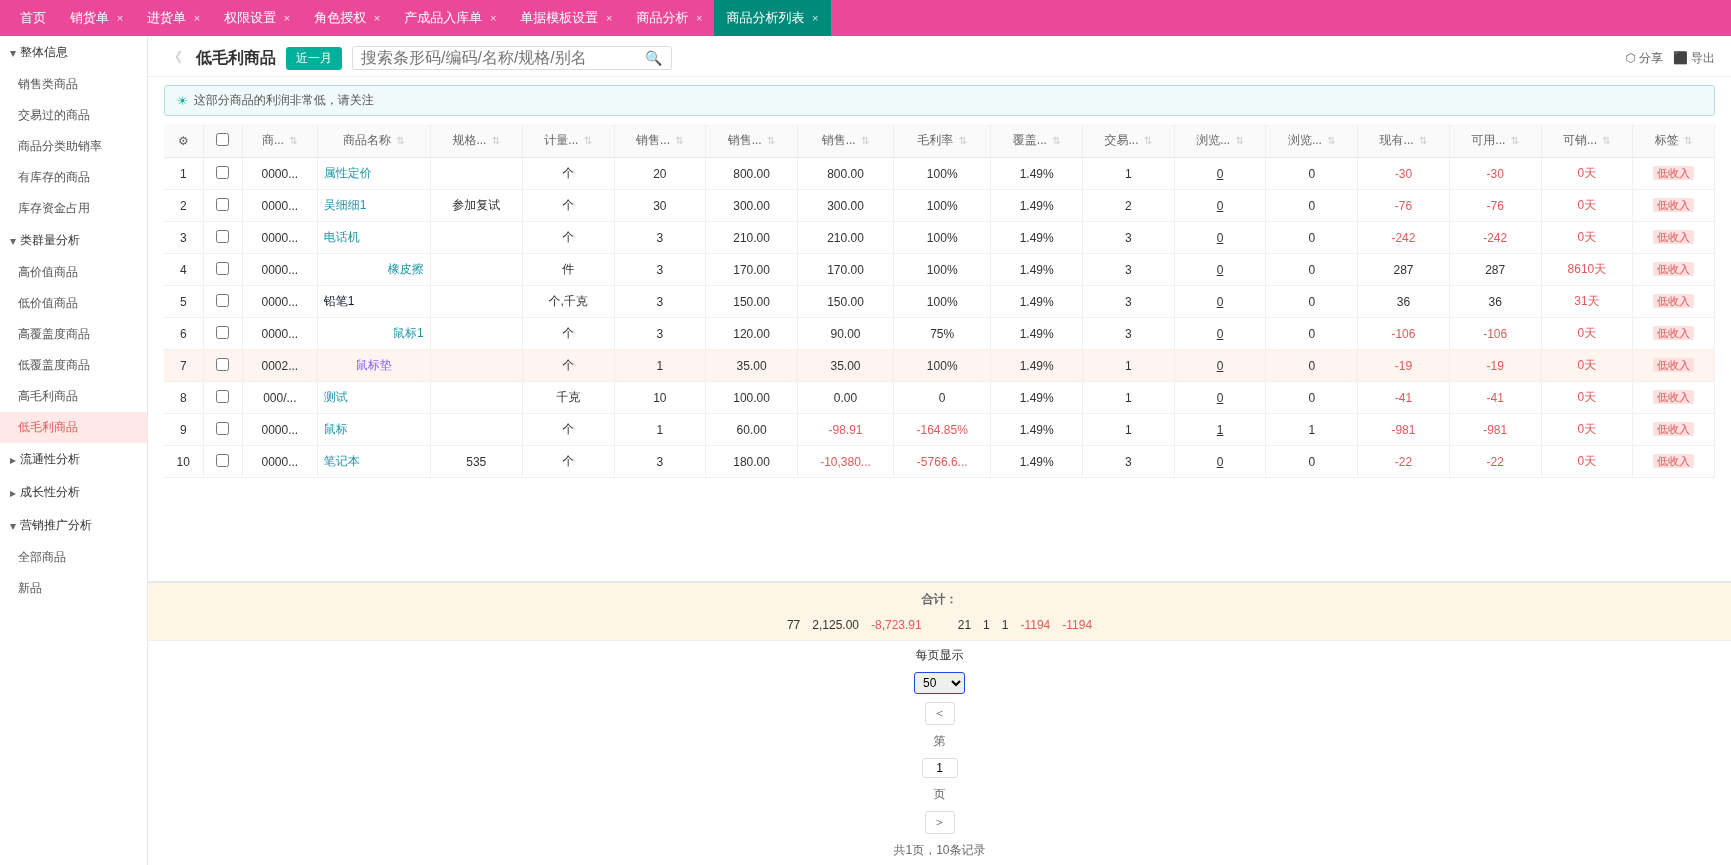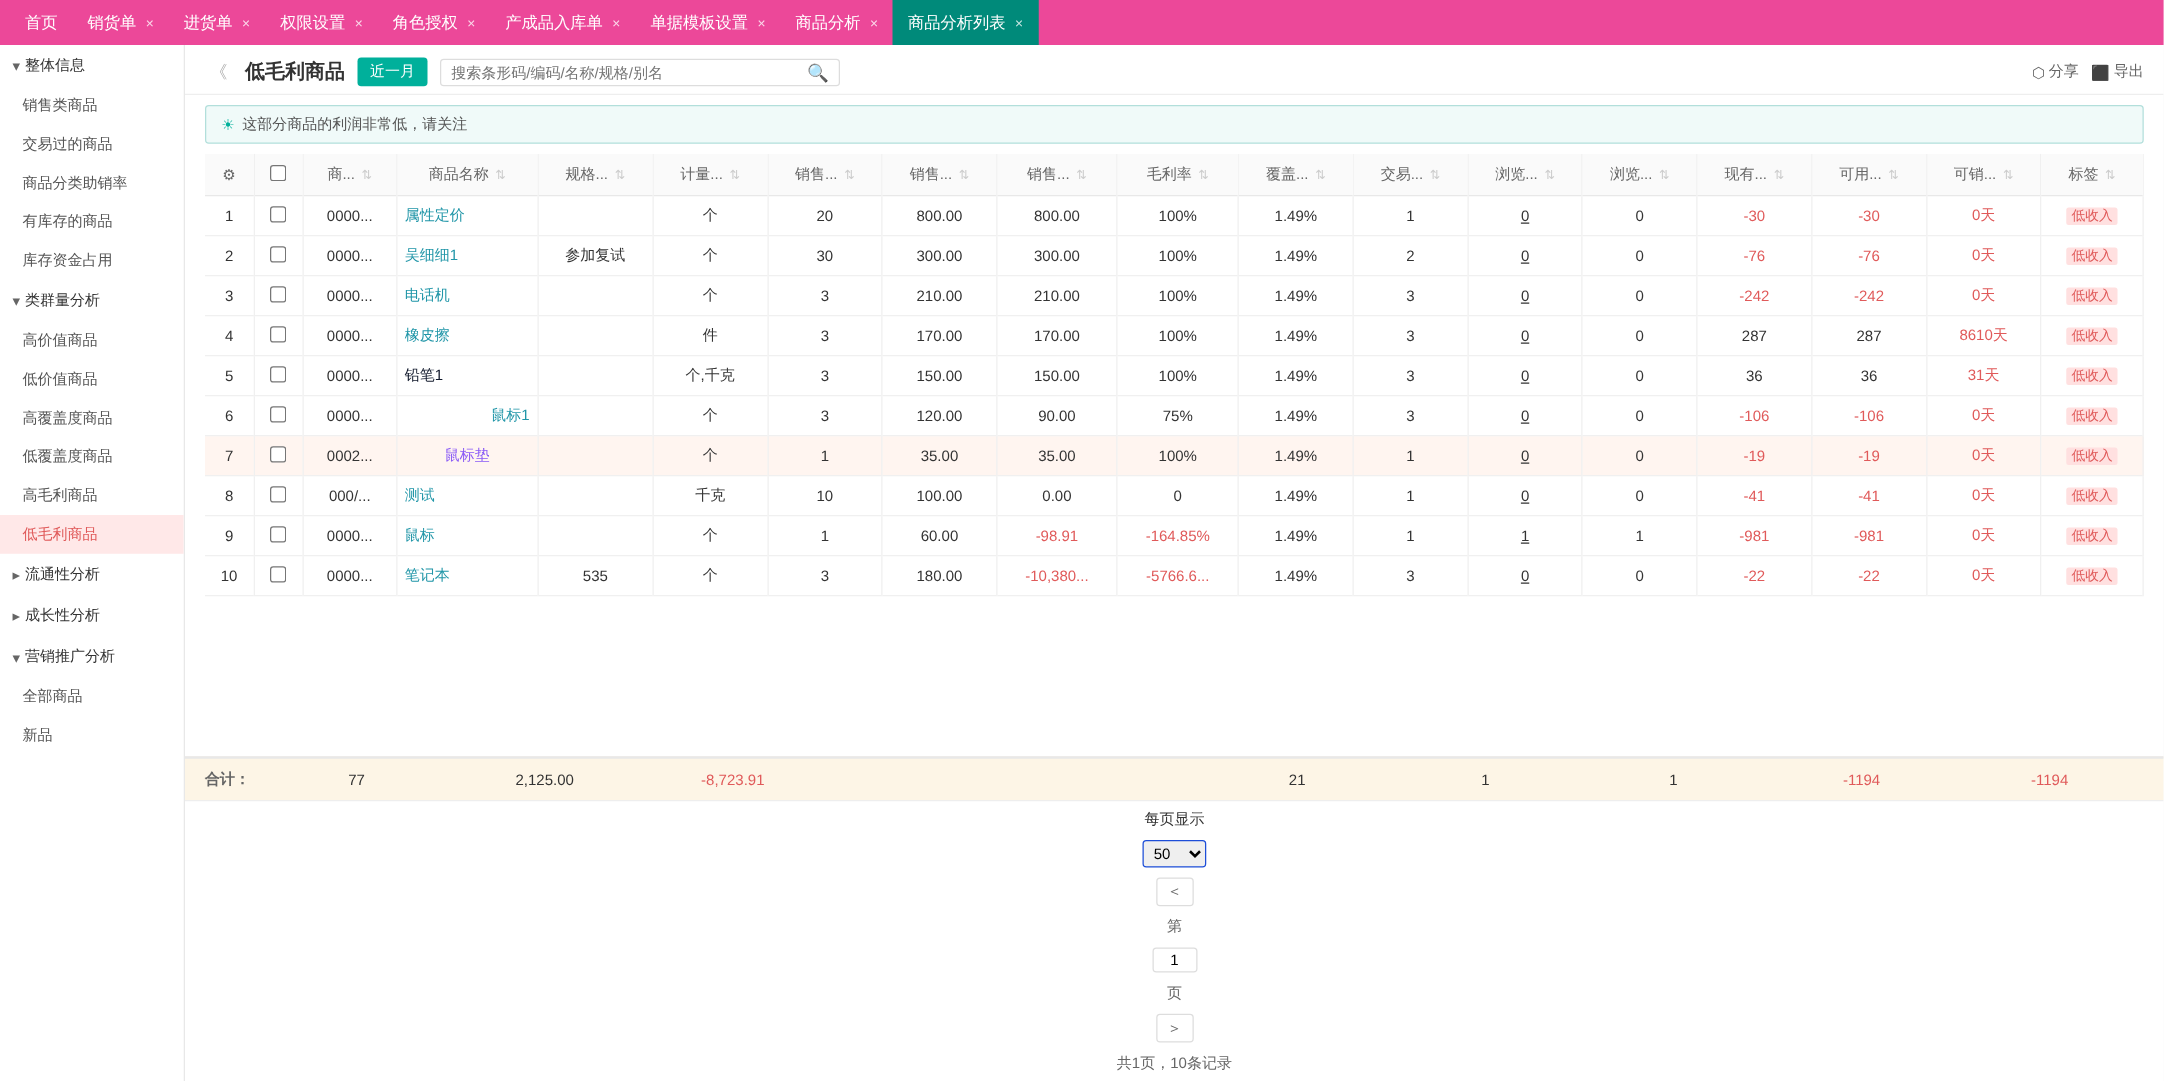--- a/index.html
+++ b/index.html
@@ -90,21 +90,21 @@
       align-items: center;
       border: 1px solid #ddd;
       border-radius: 3px;
       padding: 2px 8px;
       flex: 1;
       max-width: 320px;
     }
     .search-box input {
       border: none;
       outline: none;
-      font-size: 12px;
+      font-size: 16px;
       flex: 1;
       color: #0f172a;
     }
     .search-icon { color: #00b09b; font-size: 14px; }
     .header-actions { margin-left: auto; display: flex; gap: 10px; align-items: center; }
     .action-btn {
       display: flex; align-items: center; gap: 3px;
       color: #666; cursor: pointer; font-size: 12px;
     }
 
@@ -175,20 +175,21 @@
 
     
     .table-footer {
       background: #fdf5e6;
       border-top: 2px solid #e8e8e8;
       padding: 8px 16px;
       display: flex;
       align-items: center;
       gap: 10px;
       font-size: 12px;
+      flex-direction: column;
     }
     .footer-label { color: #666; font-weight: bold; }
     .footer-cells { display: flex; flex: 1; }
     .footer-cell {
       flex: 1;
       text-align: center;
       padding: 0 6px;
       color: #333;
     }
 
@@ -398,21 +399,21 @@
       <td>0</td>
       <td class="red">-242</td>
       <td class="red">-242</td>
       <td class="tag-days-red">0天</td>
       <td><span class="tag-low-income">低收入</span></td>
     </tr>
             <tr>
       <td>4</td>
       <td><input type="checkbox" style=""></td>
       <td>0000...</td>
-      <td style="text-align:left;color:#2196a8;cursor:pointer">橡皮擦</td>
+      <td style="text-align:right;color:#2196a8;cursor:pointer">橡皮擦</td>
       <td></td>
       <td>件</td>
       <td>3</td>
       <td>170.00</td>
       <td class="">170.00</td>
       <td class="">100%</td>
       <td>1.49%</td>
       <td>3</td>
       <td style="text-decoration:underline;cursor:pointer">0</td>
       <td>0</td>

